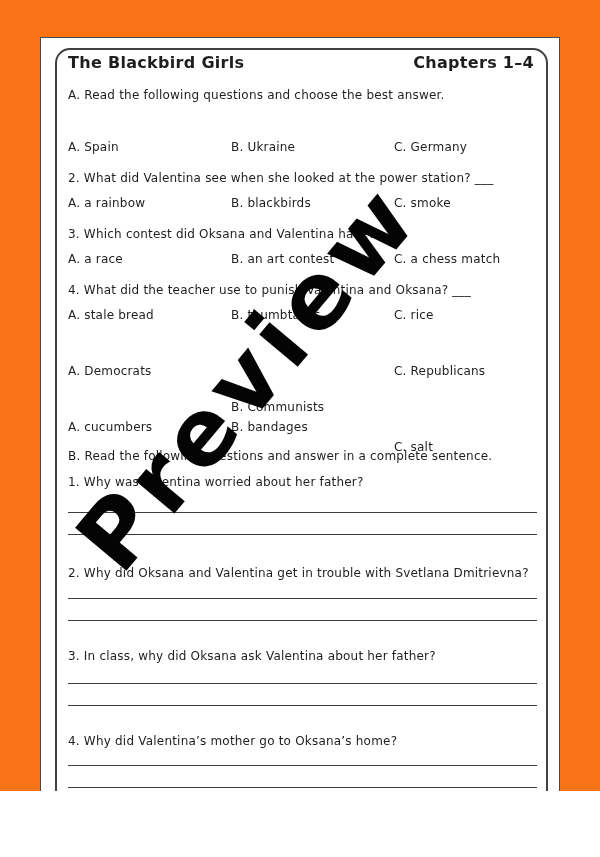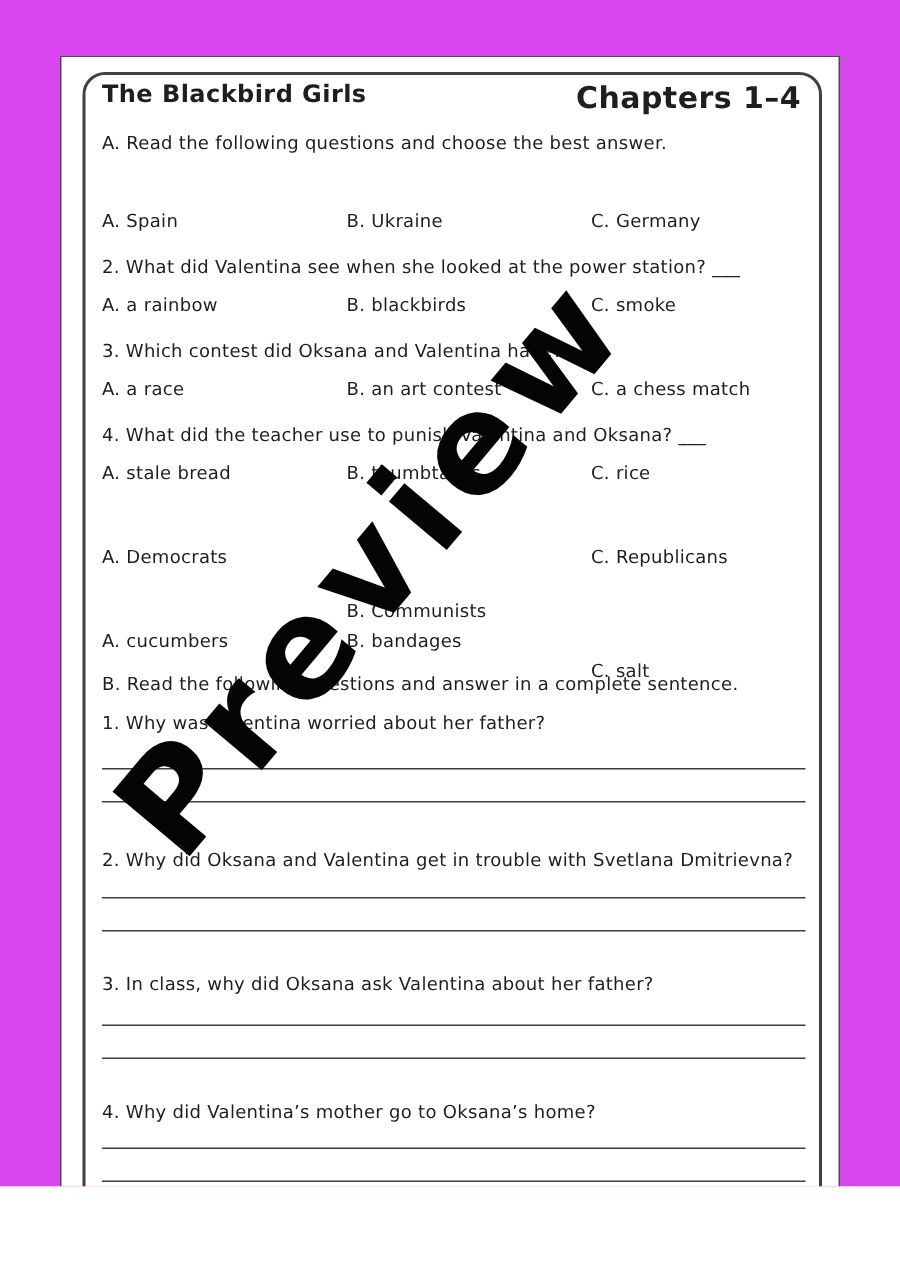--- a/index.html
+++ b/index.html
@@ -4,21 +4,21 @@
 <style>
   html, body {
     margin: 0;
     padding: 0;
     background: #ffffff;
   }
   .stage {
     position: relative;
     width: 600px;
     height: 791px;
-    background: #d946ef;
+    background: #f97316;
     overflow: hidden;
     font-family: "DejaVu Sans", "Liberation Sans", sans-serif;
     color: #1e1e1e;
   }
   .page-sheet {
     position: absolute;
     left: 40px;
     top: 37px;
     width: 520px;
     height: 783px;
@@ -50,21 +50,21 @@
     left: 68px;
     font-size: 16px;
     font-weight: bold;
     letter-spacing: 0.3px;
     white-space: nowrap;
   }
   .chapter {
     position: absolute;
     top: 53px;
     right: 66px;
-    font-size: 20px;
+    font-size: 16px;
     font-weight: bold;
     letter-spacing: 0.3px;
     white-space: nowrap;
   }
   .answer-line {
     position: absolute;
     left: 68px;
     width: 469px;
     height: 0;
     border-top: 1px solid #3d3d3d;

